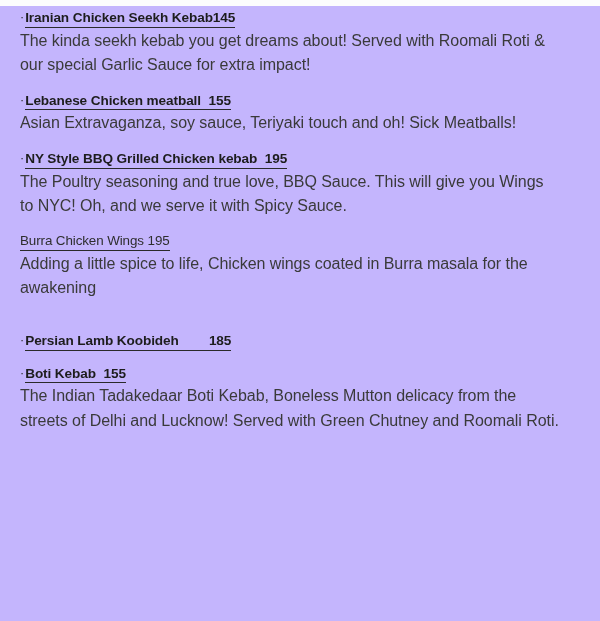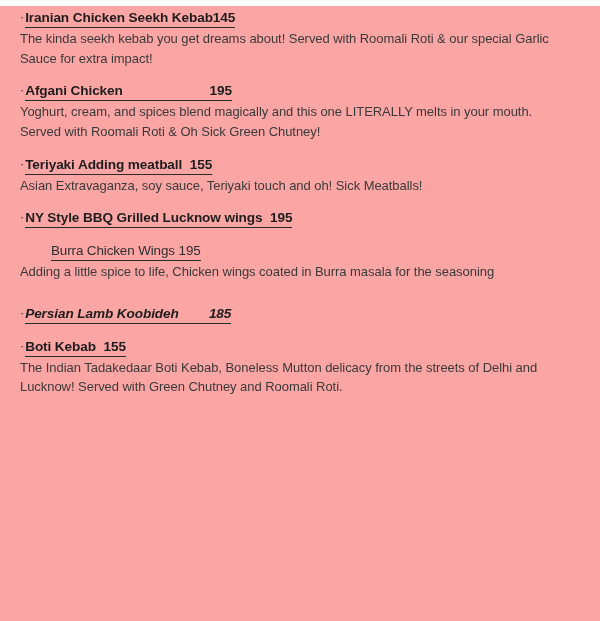--- a/index.html
+++ b/index.html
@@ -14,21 +14,21 @@
     overflow: hidden;
     font-family: "Liberation Sans", "DejaVu Sans", sans-serif;
     color: #2a2a2a;
     -webkit-font-smoothing: antialiased;
   }
 
   #menu-page {
     position: relative;
     width: 600px;
     height: 621px;
-    background: #fca5a5;
+    background: #c4b5fd;
     padding: 0;
     box-sizing: border-box;
   }
 
   
   .top-sliver {
     position: absolute;
     top: 0;
     left: 0;
     width: 600px;
@@ -43,22 +43,21 @@
     left: 0;
     width: 600px;
     padding: 0 40px 0 20px;
     box-sizing: border-box;
   }
 
   .menu-item {
     margin: 0 0 13px 0;
   }
   .menu-item.gap-before {
-    margin-top: 22px;
-    font-style: italic;
+    margin-top: 30px;
   }
 
   
   .item-head {
     display: block;
     white-space: nowrap;
     line-height: 1.18;
     margin: 0 0 1px 0;
   }
 
@@ -98,26 +97,25 @@
   
   .item-head.light .item-name,
   .item-head.light .item-price,
   .item-head.light .item-gap {
     font-weight: 400;
     font-size: 13.4px;
     color: #2e2e2e;
   }
   .item-head.light .head-underline {
     border-bottom-width: 1px;
-    margin-left: 31px;
   }
 
   
   .item-desc {
-    font-size: 13px;
+    font-size: 16px;
     font-weight: 400;
     line-height: 1.52;
     color: #3a3a3a;
     letter-spacing: -0.05px;
     margin: 0;
     max-width: 540px;
   }
 </style>
 </head>
 <body>
@@ -127,33 +125,30 @@
   <div class="top-sliver"></div>
 
   <div class="menu-list">
       <div class="menu-item">
         <div class="item-head"><span class="bullet">·</span><span class="head-underline"><span class="item-name">Iranian Chicken Seekh Kebab</span><span class="item-gap"></span><span class="item-price">145</span></span></div>
         <p class="item-desc">The kinda seekh kebab you get dreams about! Served with Roomali Roti &amp; our special Garlic Sauce for extra impact!</p>
       </div>
       <div class="menu-item">
       </div>
       <div class="menu-item">
-        <div class="item-head"><span class="bullet">·</span><span class="head-underline"><span class="item-name">Afgani Chicken</span><span class="item-gap">                       </span><span class="item-price">195</span></span></div>
-        <p class="item-desc">Yoghurt, cream, and spices blend magically and this one LITERALLY melts in your mouth. Served with Roomali Roti &amp; Oh Sick Green Chutney!</p>
-      </div>
-      <div class="menu-item">
-        <div class="item-head"><span class="bullet">·</span><span class="head-underline"><span class="item-name">Teriyaki Adding meatball</span><span class="item-gap">  </span><span class="item-price">155</span></span></div>
+        <div class="item-head"><span class="bullet">·</span><span class="head-underline"><span class="item-name">Lebanese Chicken meatball</span><span class="item-gap">  </span><span class="item-price">155</span></span></div>
         <p class="item-desc">Asian Extravaganza, soy sauce, Teriyaki touch and oh! Sick Meatballs!</p>
       </div>
       <div class="menu-item">
-        <div class="item-head"><span class="bullet">·</span><span class="head-underline"><span class="item-name">NY Style BBQ Grilled Lucknow wings</span><span class="item-gap">  </span><span class="item-price">195</span></span></div>
+        <div class="item-head"><span class="bullet">·</span><span class="head-underline"><span class="item-name">NY Style BBQ Grilled Chicken kebab</span><span class="item-gap">  </span><span class="item-price">195</span></span></div>
+        <p class="item-desc">The Poultry seasoning and true love, BBQ Sauce. This will give you Wings to NYC! Oh, and we serve it with Spicy Sauce.</p>
       </div>
       <div class="menu-item">
         <div class="item-head light no-bullet"><span class="head-underline"><span class="item-name">Burra Chicken Wings</span><span class="item-gap"> </span><span class="item-price">195</span></span></div>
-        <p class="item-desc">Adding a little spice to life, Chicken wings coated in Burra masala for the seasoning</p>
+        <p class="item-desc">Adding a little spice to life, Chicken wings coated in Burra masala for the awakening</p>
       </div>
       <div class="menu-item gap-before">
         <div class="item-head"><span class="bullet">·</span><span class="head-underline"><span class="item-name">Persian Lamb Koobideh</span><span class="item-gap">        </span><span class="item-price">185</span></span></div>
       </div>
       <div class="menu-item">
         <div class="item-head"><span class="bullet">·</span><span class="head-underline"><span class="item-name">Boti Kebab</span><span class="item-gap">  </span><span class="item-price">155</span></span></div>
         <p class="item-desc">The Indian Tadakedaar Boti Kebab, Boneless Mutton delicacy from the streets of Delhi and Lucknow! Served with Green Chutney and Roomali Roti.</p>
       </div>
     </div>
 

